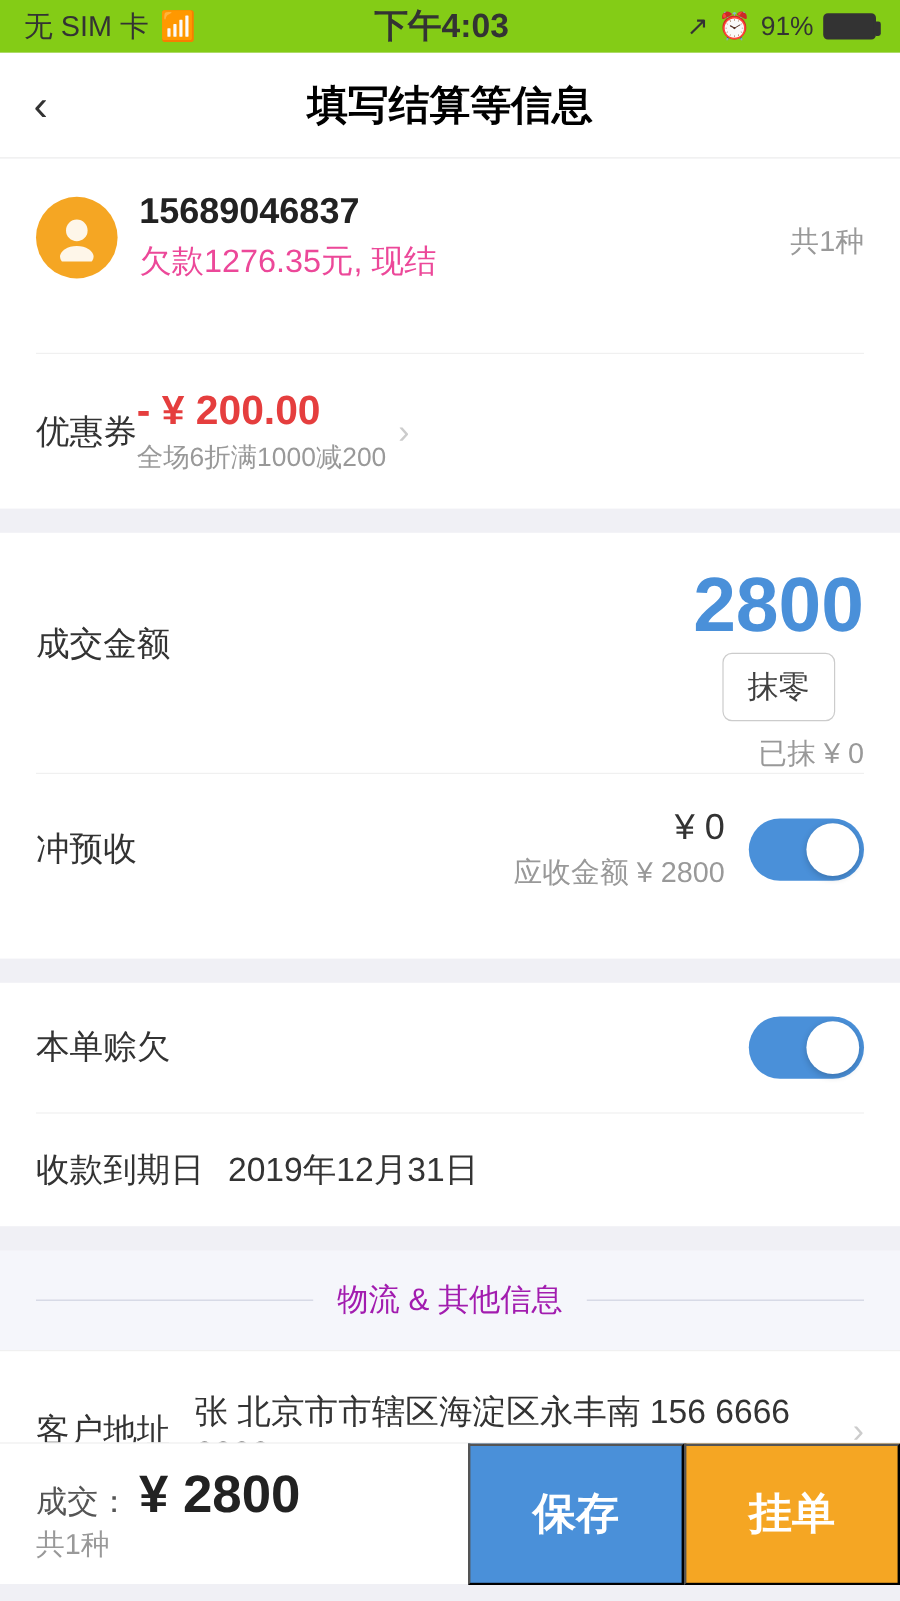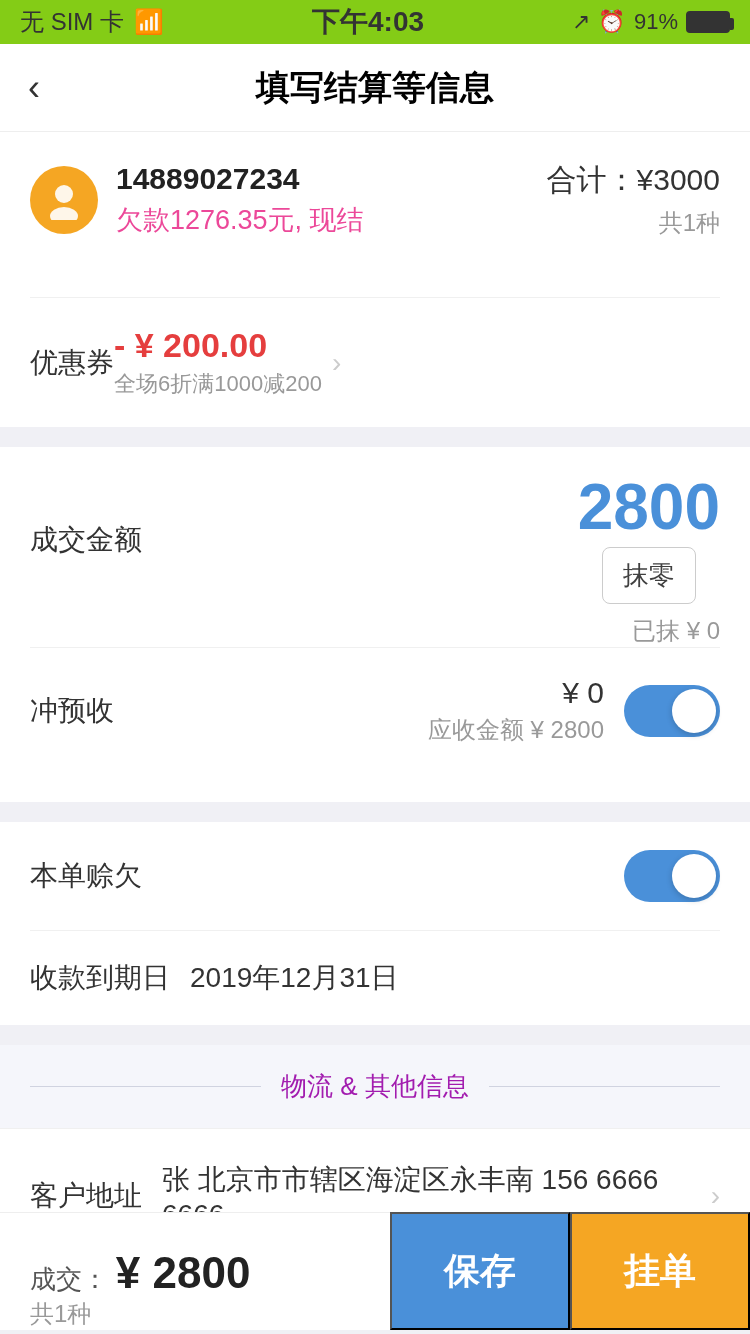--- a/index.html
+++ b/index.html
@@ -215,25 +215,25 @@
 
     
     .bottom-spacer {
       height: 200px;
       background: #f0f0f5;
     }
 
     
     .bottom-bar {
       position: fixed;
-      bottom: 4px;
+      bottom: 14px;
       width: 750px;
       height: 118px;
       display: flex;
-      align-items: flex-end;
+      align-items: center;
       background: #fff;
       border-top: 1px solid #eee;
     }
     .bottom-info {
       flex: 1;
       padding: 0 30px;
     }
     .bottom-deal-label { font-size: 26px; color: #555; }
     .bottom-deal-amount { font-size: 44px; font-weight: 700; color: #222; }
     .bottom-count { font-size: 24px; color: #999; }
@@ -278,26 +278,25 @@
 <div class="card">
   <div class="customer-row">
     <div class="customer-left">
       <div class="avatar">
         <svg width="40" height="40" viewBox="0 0 40 40">
           <circle cx="20" cy="14" r="9" fill="#fff" opacity="0.9"></circle>
           <ellipse cx="20" cy="36" rx="14" ry="9" fill="#fff" opacity="0.9"></ellipse>
         </svg>
       </div>
       <div class="customer-info">
-        <div class="phone">14889027234</div>
+        <div class="phone">15689046837</div>
         <div class="debt">欠款1276.35元, 现结</div>
       </div>
     </div>
     <div class="customer-right">
-      <div class="total-amount">合计：¥3000</div>
       <div class="total-count">共1种</div>
     </div>
   </div>
 
   <div class="coupon-row">
     <span class="coupon-label">优惠券</span>
     <div class="coupon-right">
       <div>
         <div class="coupon-discount">- ¥ 200.00</div>
         <div class="coupon-desc">全场6折满1000减200</div>

